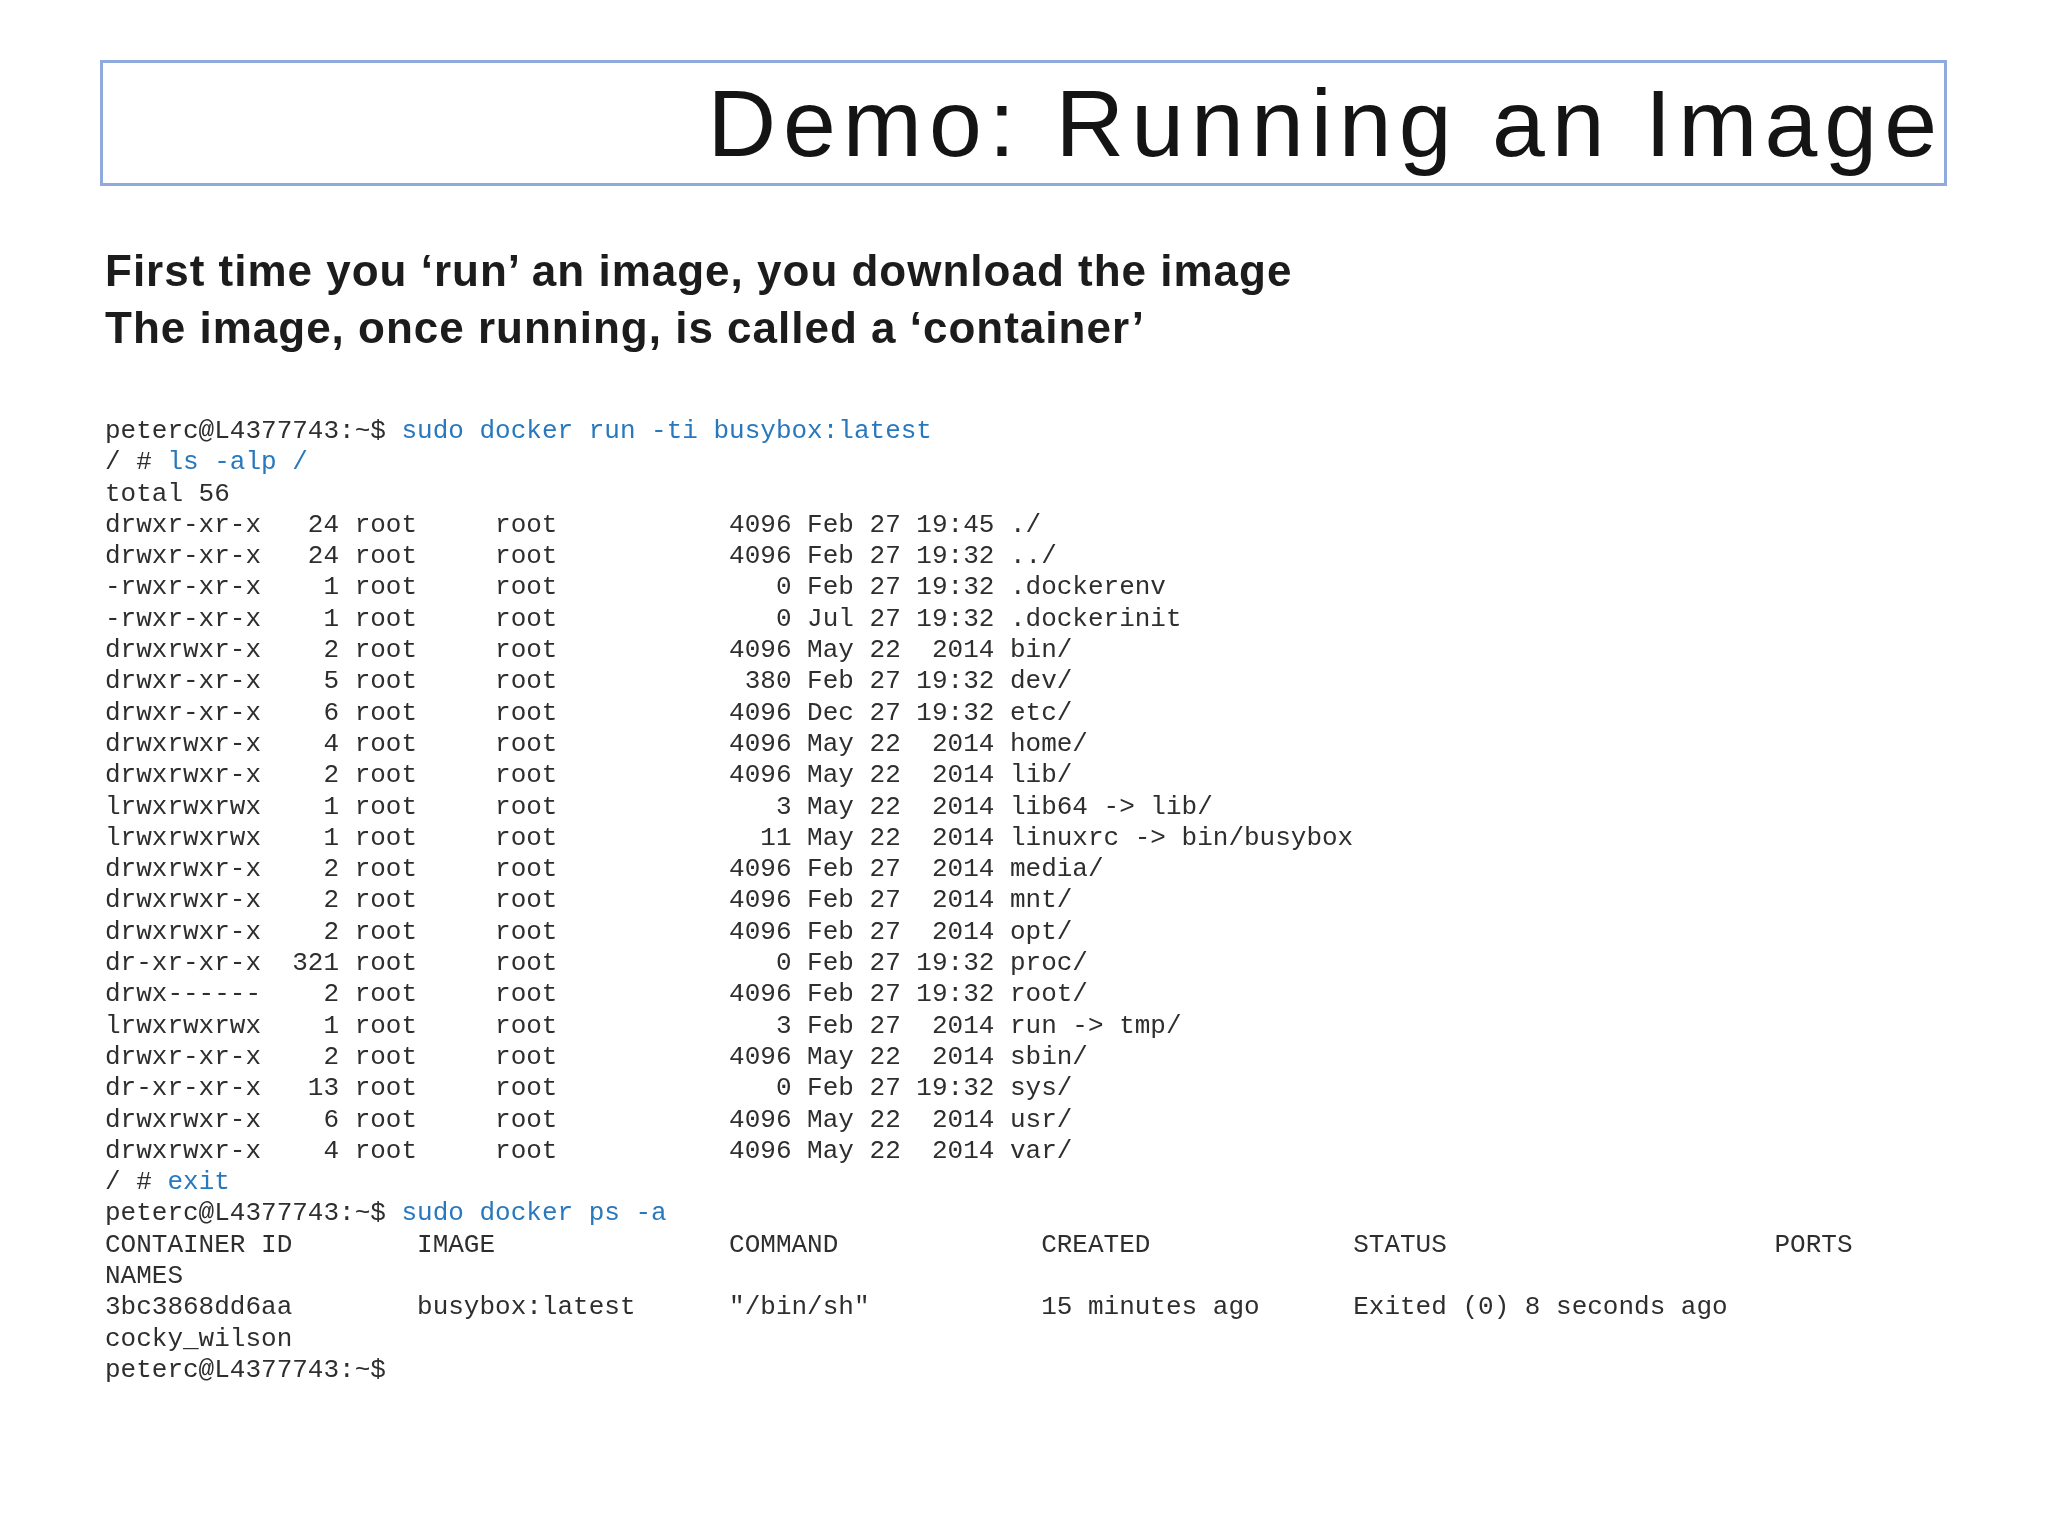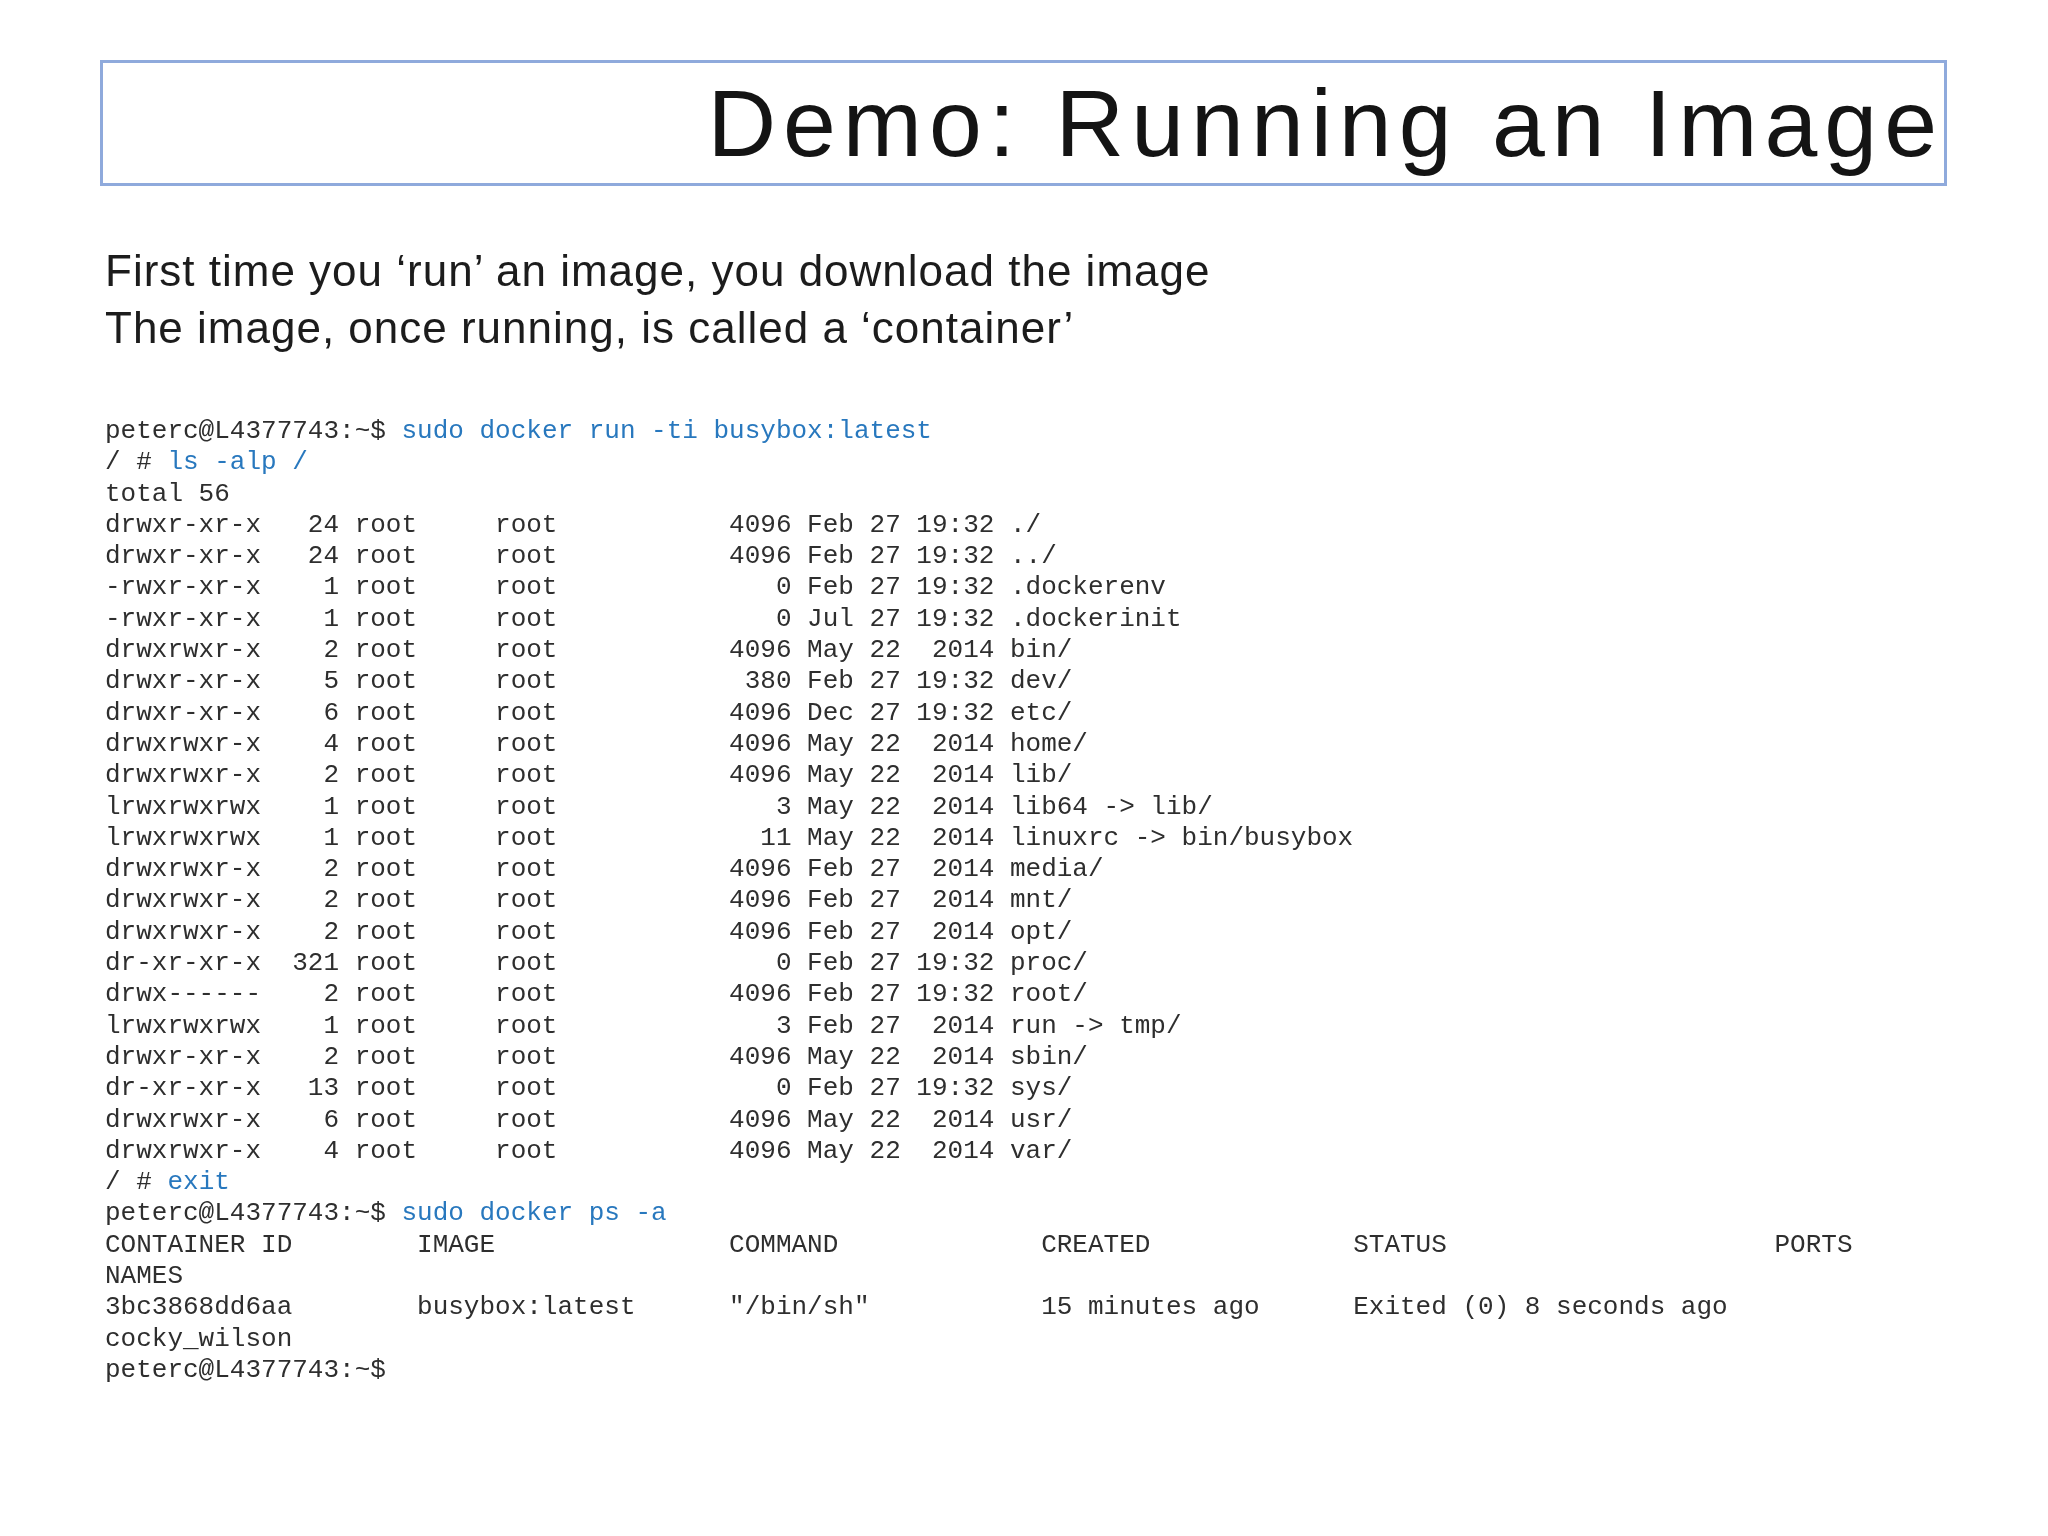--- a/index.html
+++ b/index.html
@@ -30,20 +30,21 @@
   .body-text {
     position: absolute;
     left: 105px; top: 242px;
     color: #1c1c1c;
   }
   .body-text p {
     font-size: 44px;
     line-height: 57px;
     letter-spacing: 1px;
     white-space: nowrap;
+    font-weight: bold;
   }
 
   .terminal {
     position: absolute;
     left: 105px; top: 416px;
     font-family: "Liberation Mono", "DejaVu Sans Mono", monospace;
     font-size: 26px;
     line-height: 31.3px;
     color: var(--term-text, #2e2e2e);
   }
@@ -61,21 +62,21 @@
 
   <div class="body-text">
     <p>First time you ‘run’ an image, you download the image</p>
     <p>The image, once running, is called a ‘container’</p>
   </div>
 
   <div class="terminal">
       <div class="tline"><span>peterc@L4377743:~$ </span><span class="cmd">sudo docker run -ti busybox:latest</span></div>
       <div class="tline"><span>/ # </span><span class="cmd">ls -alp /</span></div>
       <div class="tline"><span>total 56</span></div>
-      <div class="tline"><span>drwxr-xr-x   24 root     root           4096 Feb 27 19:32 ./</span></div>
+      <div class="tline"><span>drwxr-xr-x   24 root     root           4096 Feb 27 19:45 ./</span></div>
       <div class="tline"><span>drwxr-xr-x   24 root     root           4096 Feb 27 19:32 ../</span></div>
       <div class="tline"><span>-rwxr-xr-x    1 root     root              0 Feb 27 19:32 .dockerenv</span></div>
       <div class="tline"><span>-rwxr-xr-x    1 root     root              0 Jul 27 19:32 .dockerinit</span></div>
       <div class="tline"><span>drwxrwxr-x    2 root     root           4096 May 22  2014 bin/</span></div>
       <div class="tline"><span>drwxr-xr-x    5 root     root            380 Feb 27 19:32 dev/</span></div>
       <div class="tline"><span>drwxr-xr-x    6 root     root           4096 Dec 27 19:32 etc/</span></div>
       <div class="tline"><span>drwxrwxr-x    4 root     root           4096 May 22  2014 home/</span></div>
       <div class="tline"><span>drwxrwxr-x    2 root     root           4096 May 22  2014 lib/</span></div>
       <div class="tline"><span>lrwxrwxrwx    1 root     root              3 May 22  2014 lib64 -&gt; lib/</span></div>
       <div class="tline"><span>lrwxrwxrwx    1 root     root             11 May 22  2014 linuxrc -&gt; bin/busybox</span></div>

